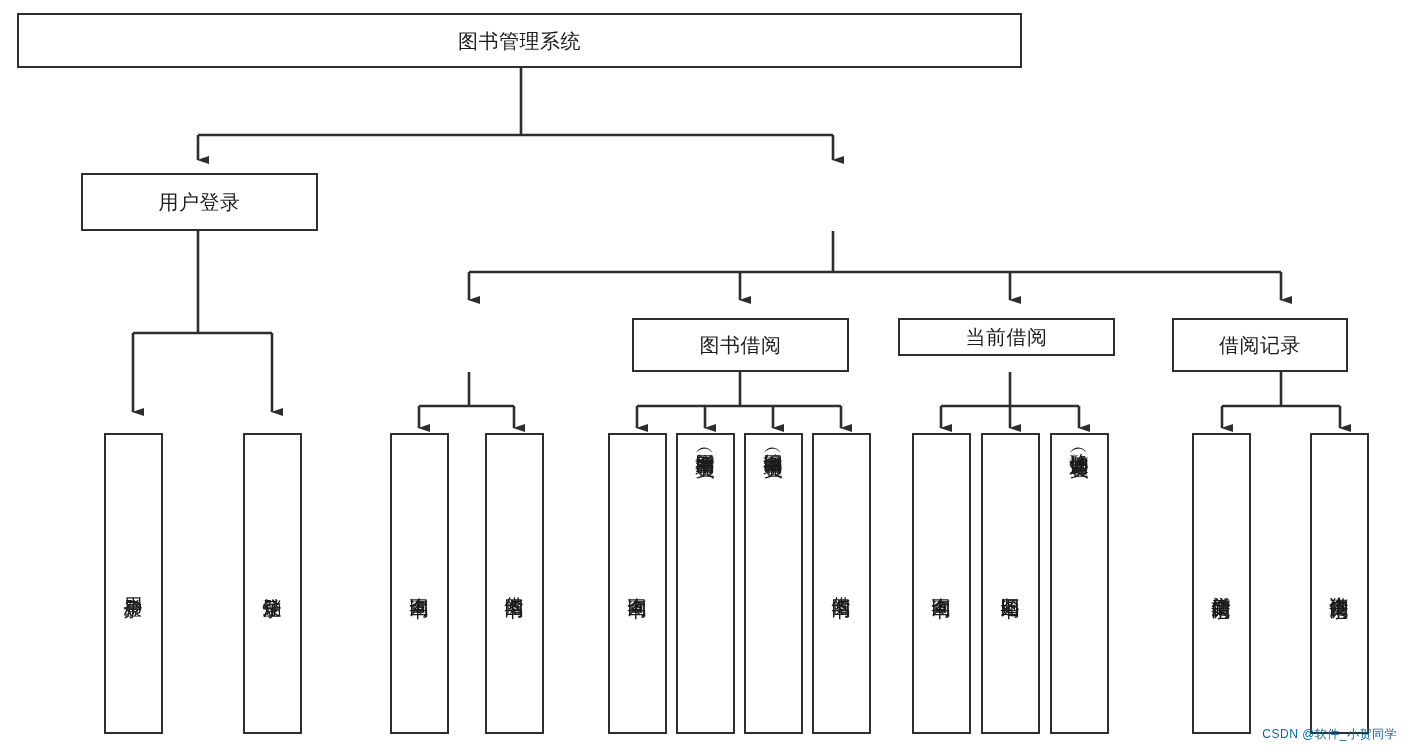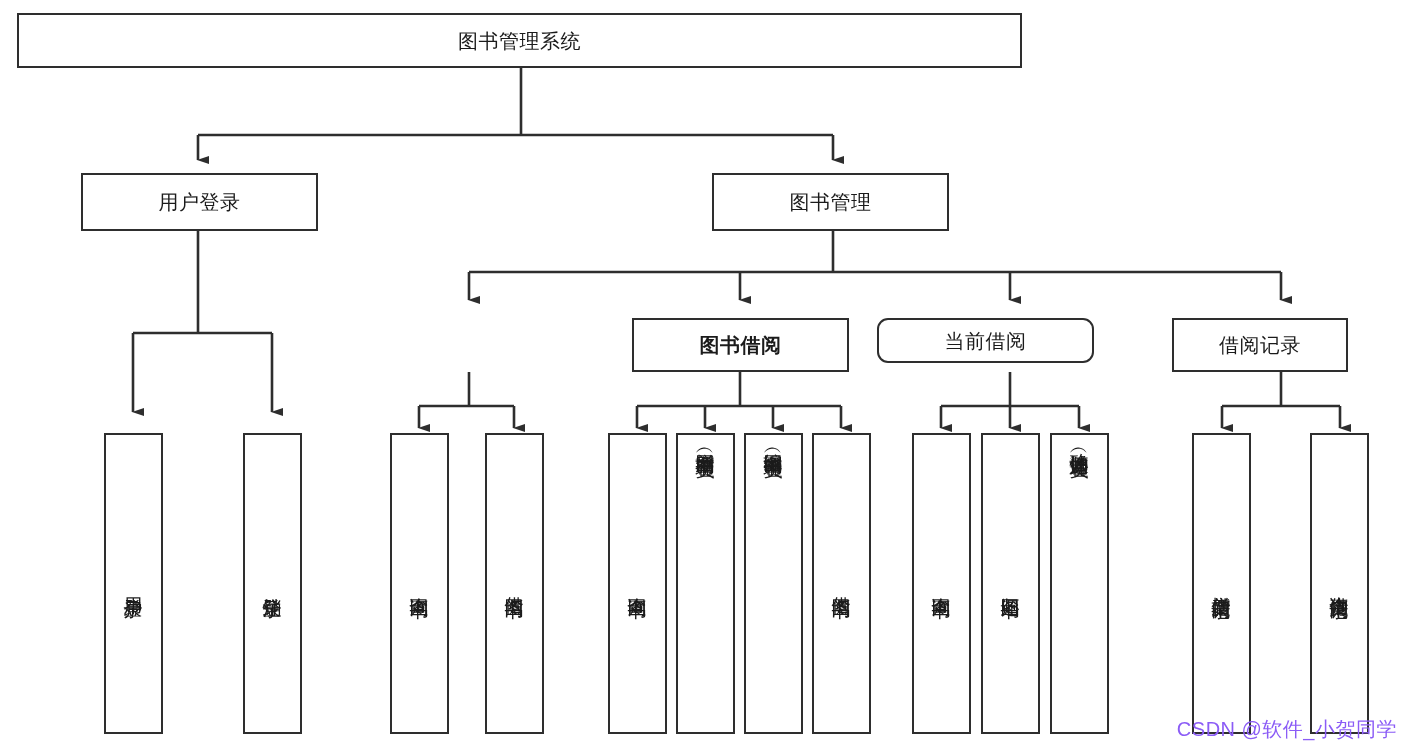--- a/index.html
+++ b/index.html
@@ -55,22 +55,22 @@
     justify-content: center;
   }
   .leaf-box.tall-text {
     align-items: flex-start;
     padding-top: 3px;
   }
   #watermark {
     position: absolute;
     right: 8px;
     bottom: 4px;
-    font-size: 20px;
-    color: #8b5cf6;
+    font-size: 12px;
+    color: #0369a1;
     letter-spacing: 0.5px;
     white-space: nowrap;
     pointer-events: none;
   }
 </style>
 </head>
 <body>
 
 <div id="canvas">
 
@@ -128,30 +128,27 @@
   </svg>
 
   <div class="node-box" style="left:17px; top:13px; width:1005px; height:55px;">
     <span class="node-label-h">图书管理系统</span>
   </div>
 
   <div class="node-box" style="left:81px; top:173px; width:237px; height:58px;">
     <span class="node-label-h">用户登录</span>
   </div>
 
-  <div class="node-box" style="left:712px; top:173px; width:237px; height:58px;">
-    <span class="node-label-h">图书管理</span>
-  </div>
-
-
-  <div class="node-box" style="left:632px; top:318px; width:217px; height:54px;font-weight:bold;">
+
+
+  <div class="node-box" style="left:632px; top:318px; width:217px; height:54px;">
     <span class="node-label-h">图书借阅</span>
   </div>
 
-  <div class="node-box" style="left:877px; top:318px; width:217px; height:45px;border-radius:11px;">
+  <div class="node-box" style="left:898px; top:318px; width:217px; height:38px;">
     <span class="node-label-h">当前借阅</span>
   </div>
 
   <div class="node-box" style="left:1172px; top:318px; width:176px; height:54px;">
     <span class="node-label-h">借阅记录</span>
   </div>
 
   <div class="node-box leaf-box" style="left:104px; top:433px; width:59px; height:301px;">
     <span class="node-label-v">用户登录</span>
   </div>

